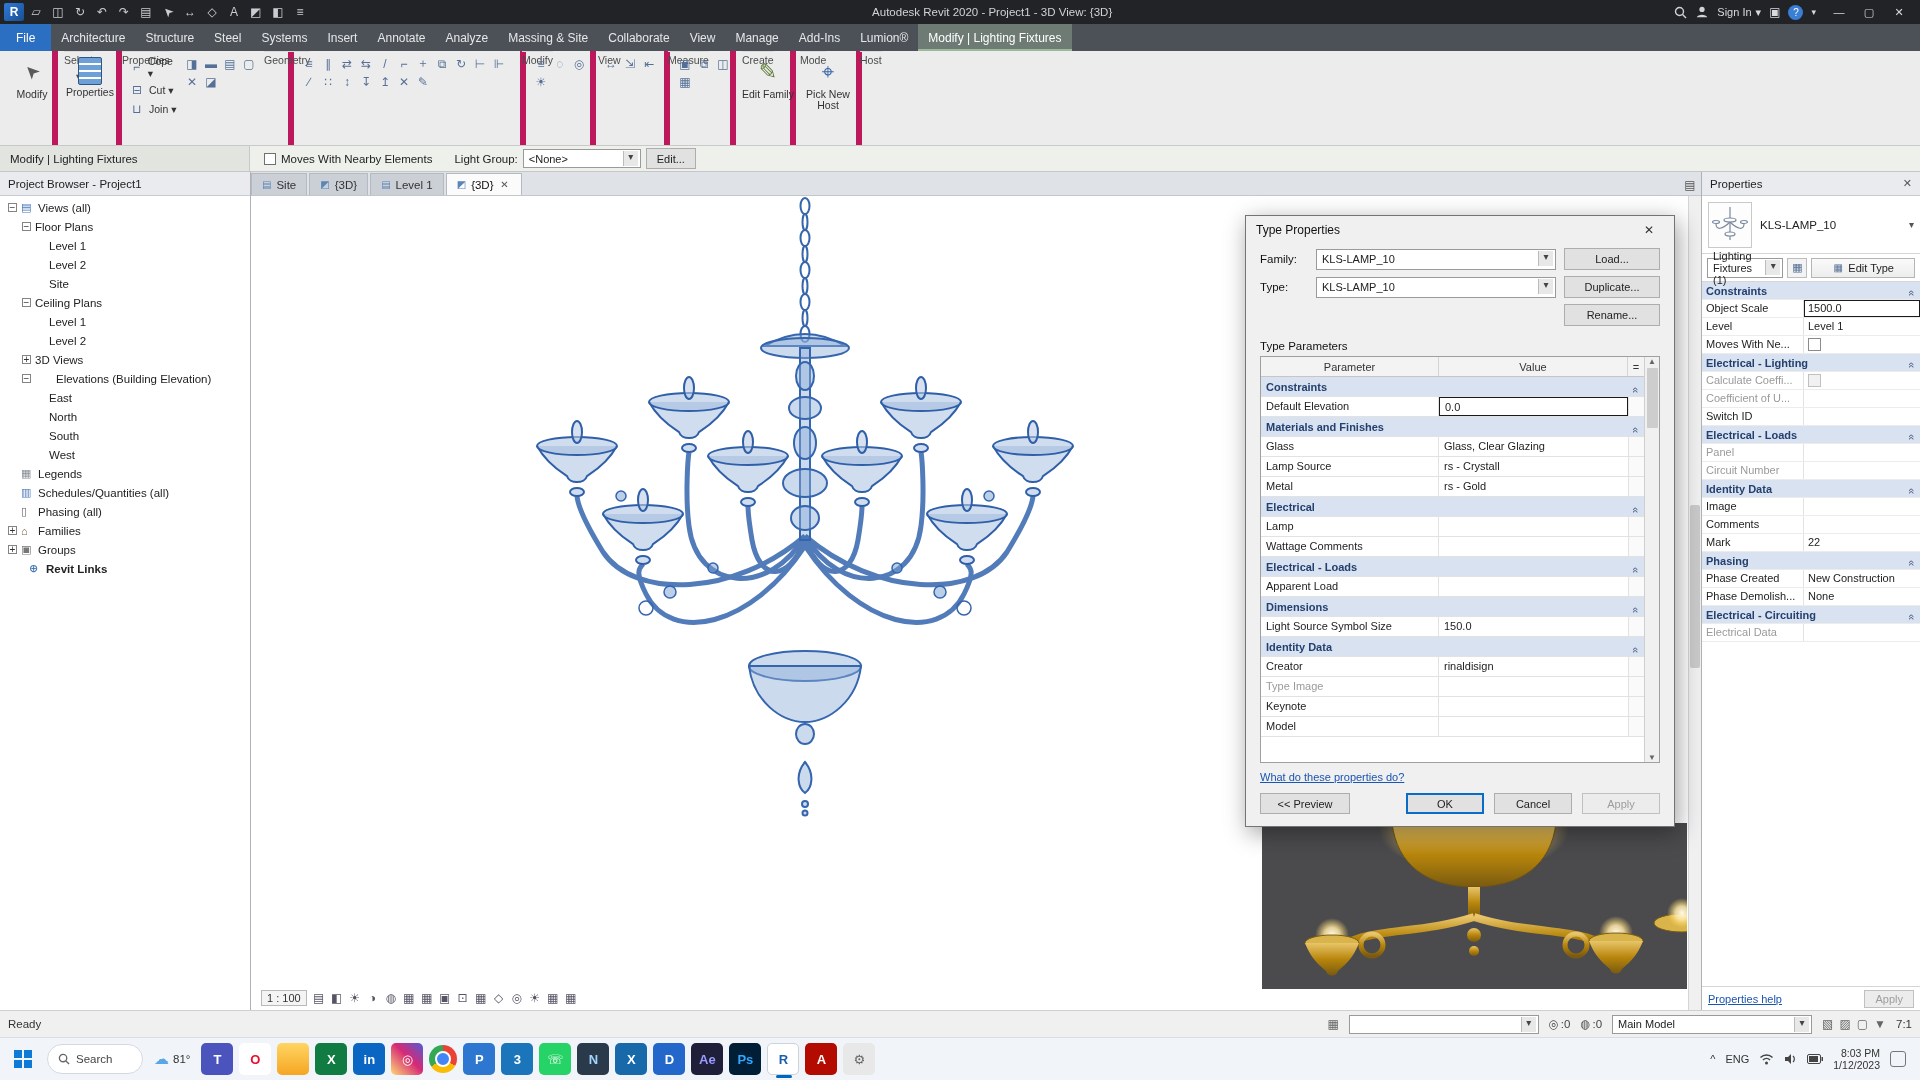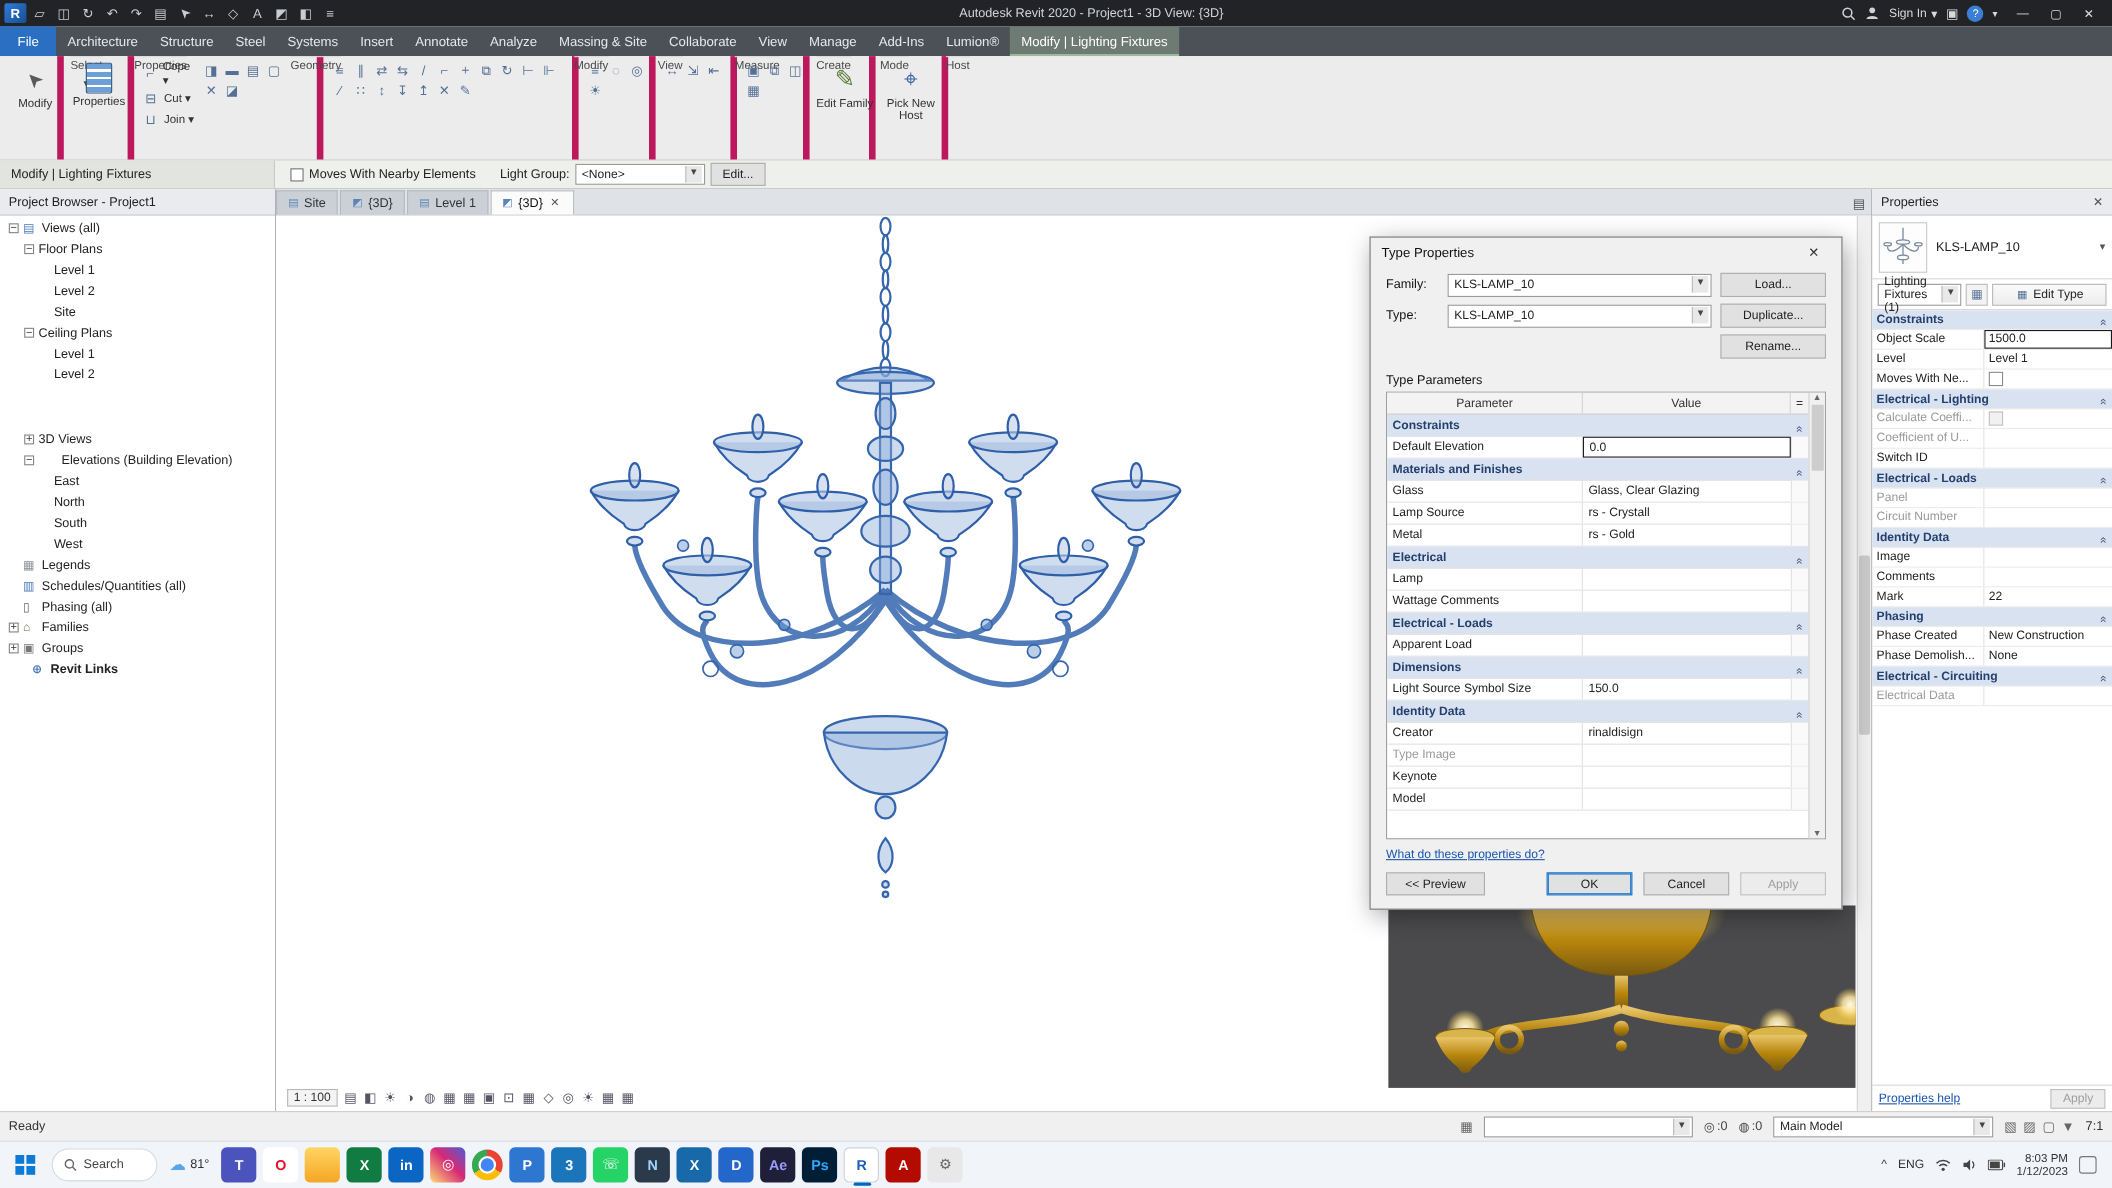--- a/index.html
+++ b/index.html
@@ -489,21 +489,21 @@
 
             <span>Level 1</span>
           </div>
 
           <div class="tree-row" style="padding-left: 36px;">
             <span class="expander"></span>
 
             <span>Level 2</span>
           </div>
 
-          <div class="tree-row" style="padding-left: 22px; margin-top: 40px;">
+          <div class="tree-row" style="padding-left: 22px;">
             <span class="expander i-plus"></span>
 
             <span>3D Views</span>
           </div>
 
           <div class="tree-row" style="padding-left: 22px; gap: 25px;">
             <span class="expander i-minus"></span>
 
             <span>Elevations (Building Elevation)</span>
           </div>

